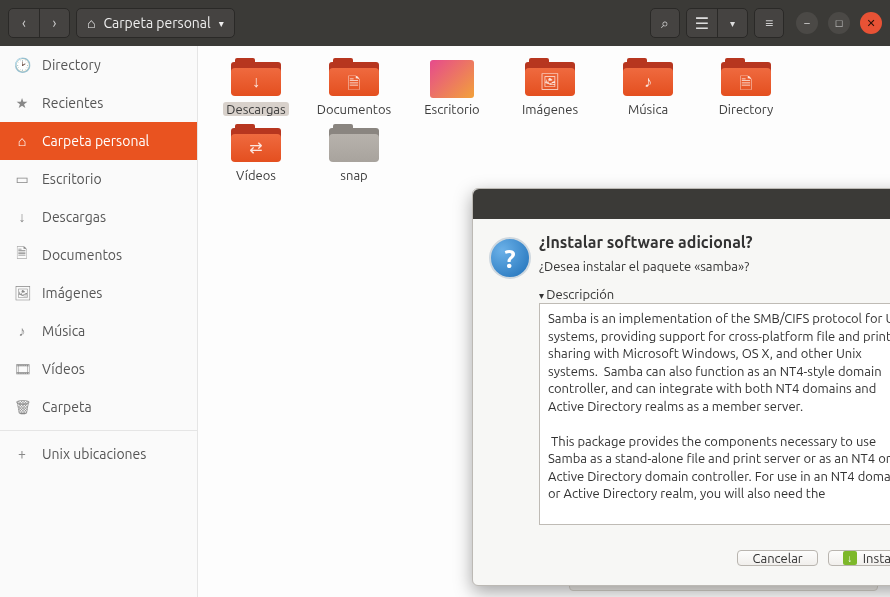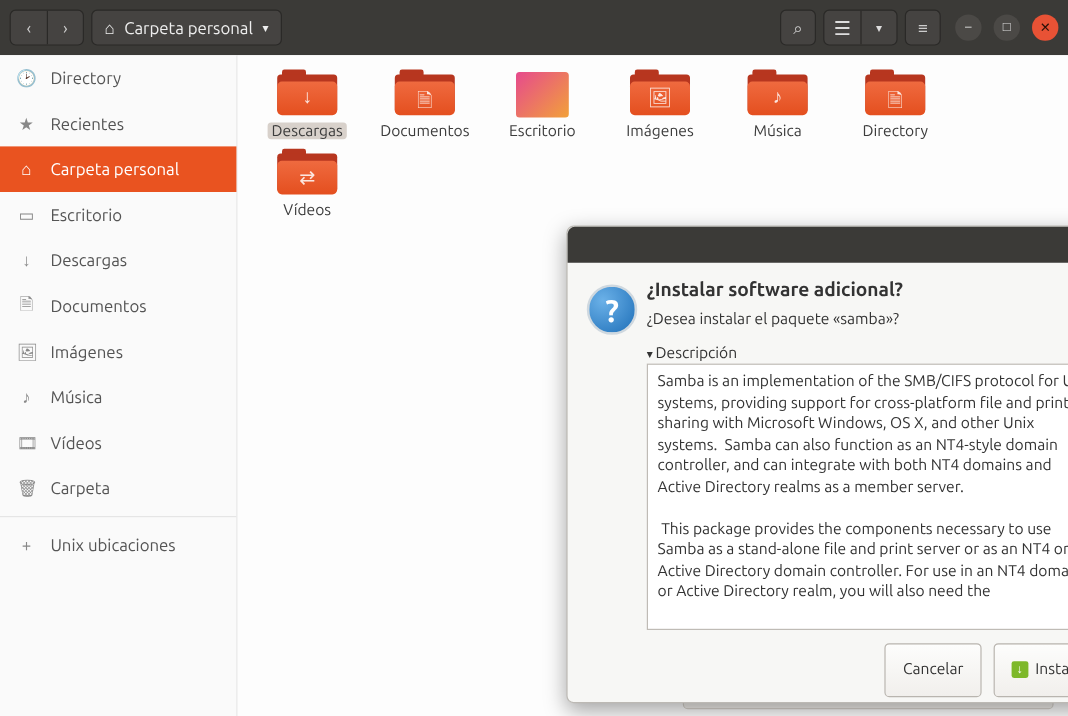--- a/index.html
+++ b/index.html
@@ -123,21 +123,21 @@
   .desc-label::before { content: "▾ "; font-size: 10px; }
   .desc-box {
     flex: 1; border: 1px solid #bfbbb5; background: #fff; padding: 6px 8px;
     font-size: 13px; color: #333; overflow: hidden; line-height: 1.35;
   }
   .dialog-buttons {
     height: 54px; display: flex; align-items: center; justify-content: flex-end;
     gap: 10px; padding: 0 16px;
   }
   .btn {
-    height: 45px; padding: 0 14px; border: 1px solid #b9b5af; border-radius: 4px;
+    height: 16px; padding: 0 14px; border: 1px solid #b9b5af; border-radius: 4px;
     background: linear-gradient(#fdfdfc,#f1efec); font-size: 13px; color: #333;
     display: flex; align-items: center; gap: 6px;
   }
   .btn .inst-icon {
     width: 14px; height: 14px; background: #7db82a; border-radius: 2px;
     display: inline-flex; align-items: center; justify-content: center;
     color: #fff; font-size: 10px;
   }
 
   
@@ -284,20 +284,29 @@
         </div>
         <div class="file-item">
           <div class="folder-icon">
             <div class="folder-tab"></div>
             <div class="folder-back"></div>
             <div class="folder-front"></div>
             <div class="folder-glyph">⇄</div>
           </div>
           <div class="label">Vídeos</div>
         </div>
+        <div class="file-item">
+          <div class="folder-icon folder-gray">
+            <div class="folder-tab"></div>
+            <div class="folder-back"></div>
+            <div class="folder-front"></div>
+            <div class="folder-glyph"></div>
+          </div>
+          <div class="label">snap</div>
+        </div>
       </div>
 
     <div class="dialog-wrap">
       <div class="dialog-titlebar" title="drag">
         
       </div>
       <div class="dialog-body">
         <div class="dialog-qicon">?</div>
         <div class="dialog-content">
           <div class="dialog-h1">¿Instalar software adicional?</div>

